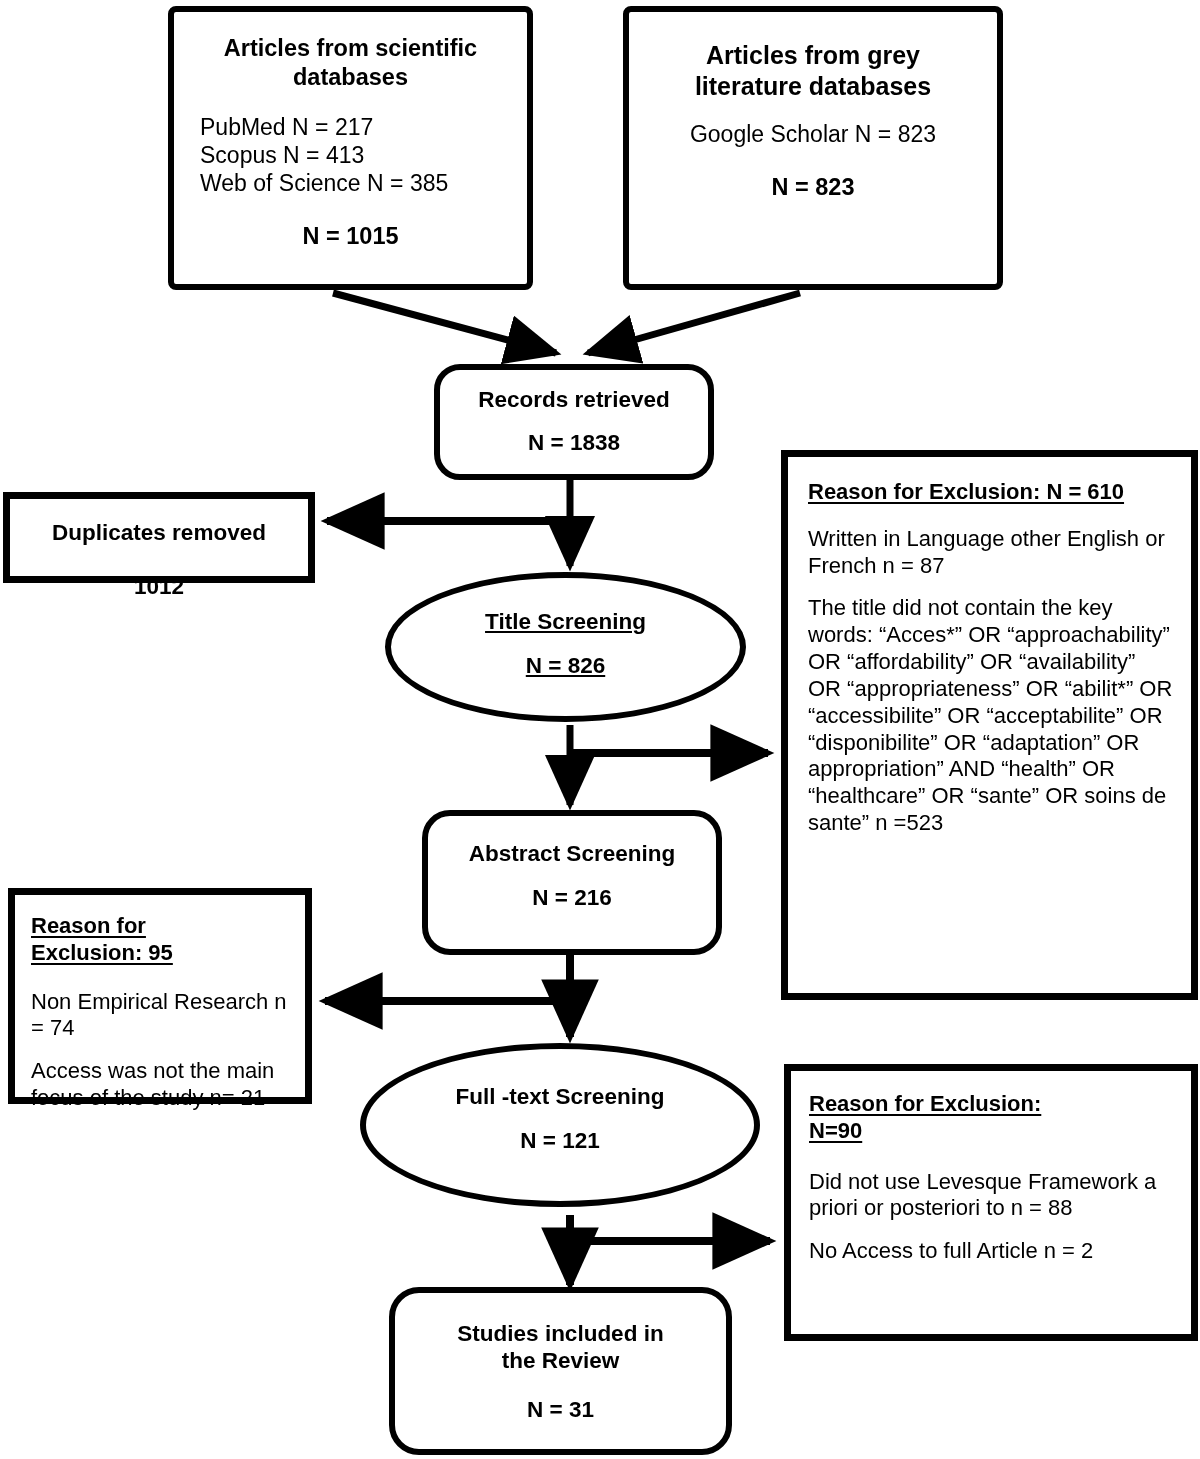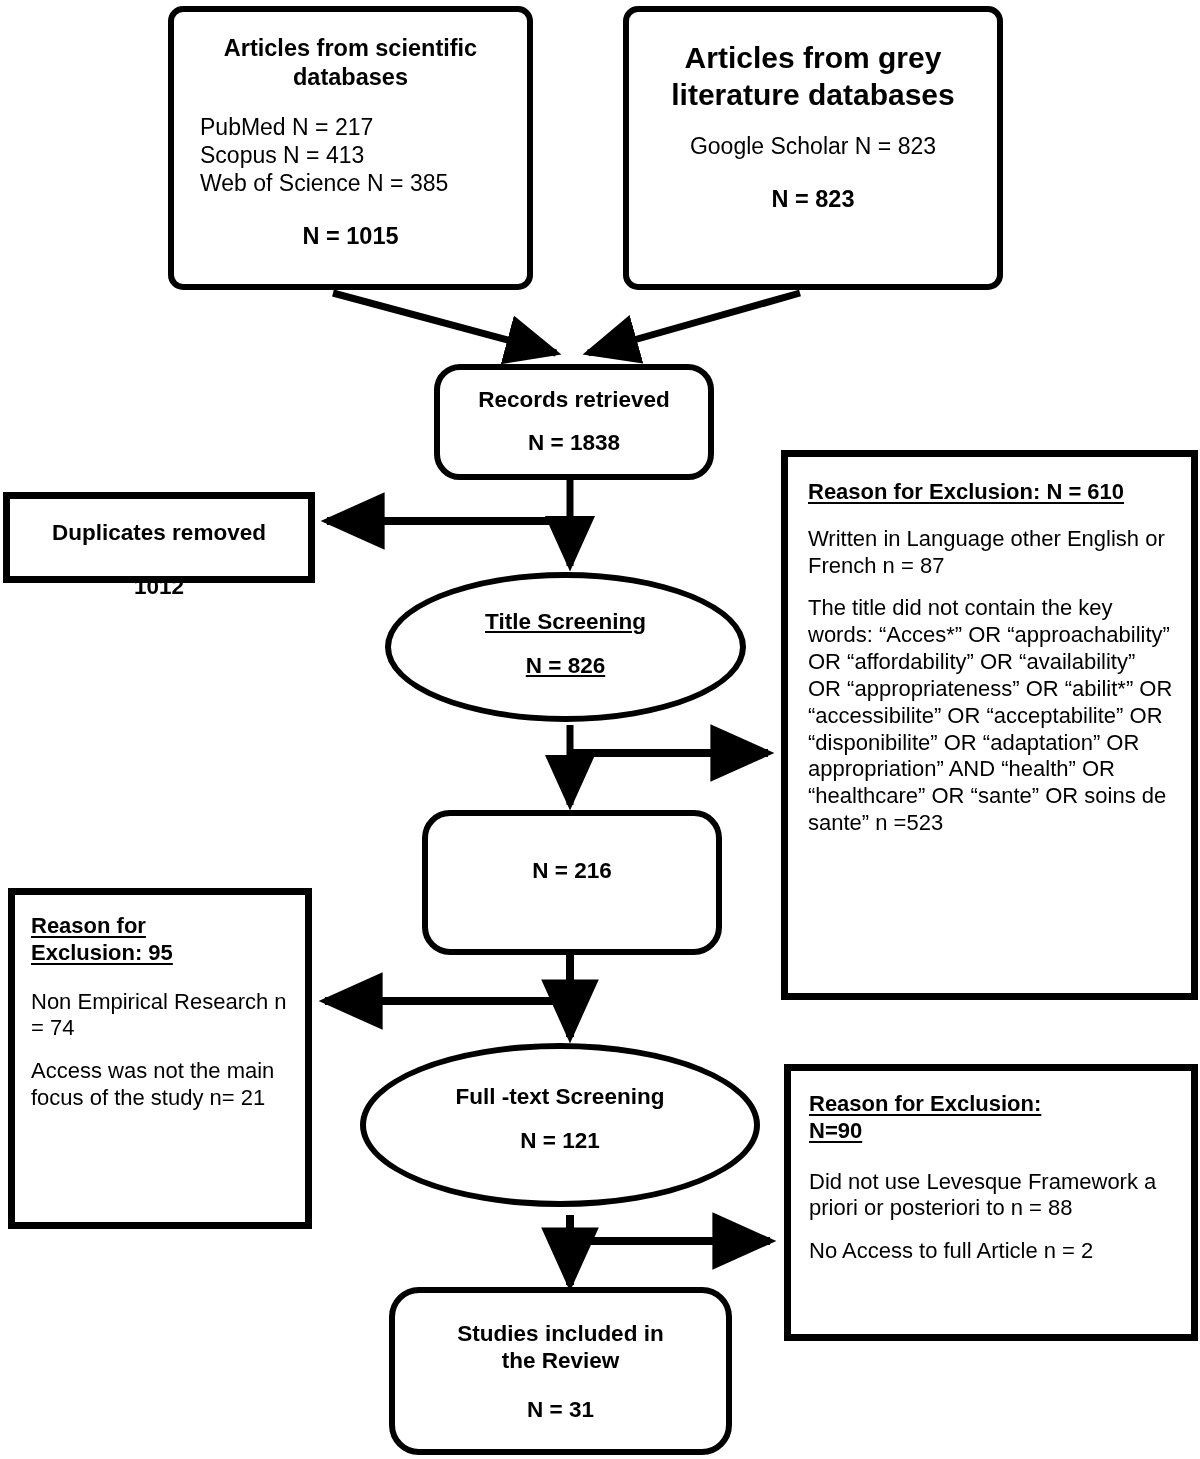--- a/index.html
+++ b/index.html
@@ -20,21 +20,21 @@
     position:absolute;
     box-sizing:border-box;
     background:#ffffff;
     display:flex;
     flex-direction:column;
     align-items:center;
     justify-content:flex-start;
   }
   .rounded{
     border:6px solid #000;
-    border-radius:15px;
+    border-radius:8px;
   }
   .rect{
     border:7px solid #000;
     border-radius:0;
   }
   .ellipse{
     border:6px solid #000;
     border-radius:50%;
   }
   .ttl{
@@ -108,21 +108,21 @@
     <div class="ttl" style="font-size:23.5px;width:100%;">Articles from scientific databases</div>
     <div class="body-lines" style="font-size:23px;width:100%;margin-top:22px;">
       <div>PubMed N = 217</div>
       <div>Scopus N = 413</div>
       <div>Web of Science N = 385</div>
     </div>
     <div class="tot" style="font-size:23.5px;width:100%;margin-top:26px;">N = 1015</div>
   </div>
 
   <div class="node rounded" style="left:623px;top:6px;width:380px;height:284px;padding:28px 30px 0 30px;">
-    <div class="ttl" style="font-size:30px;width:100%;">Articles from grey literature databases</div>
+    <div class="ttl" style="font-size:25px;width:100%;">Articles from grey literature databases</div>
     <div class="ctr" style="font-size:23px;width:100%;margin-top:20px;">Google Scholar N = 823</div>
     <div class="tot" style="font-size:23.5px;width:100%;margin-top:26px;">N = 823</div>
   </div>
 
   <div class="node rounded" style="left:434px;top:364px;width:280px;height:116px;padding:16px 14px 0 14px;border-radius:26px;">
     <div class="ttl" style="font-size:22.5px;width:100%;">Records retrieved</div>
     <div class="tot" style="font-size:22.5px;width:100%;margin-top:17px;">N = 1838</div>
   </div>
 
   <div class="node rect" style="left:3px;top:492px;width:312px;height:91px;padding:20px 14px 0 14px;">
@@ -137,24 +137,25 @@
 
   <div class="node rect" style="left:781px;top:450px;width:417px;height:550px;padding:22px 18px 12px 20px;align-items:flex-start;">
     <div class="hdr-ul" style="font-size:22px;width:100%;">Reason for Exclusion: N = 610</div>
     <div class="body-lines" style="font-size:22px;width:100%;margin-top:20px;">
       <p class="para">Written in Language other English or French n = 87</p>
       <p class="para">The title did not contain the key words: “Acces*” OR “approachability” OR “affordability” OR “availability” OR “appropriateness” OR “abilit*” OR “accessibilite”  OR “acceptabilite” OR “disponibilite” OR “adaptation” OR appropriation” AND  “health” OR “healthcare” OR “sante” OR soins de sante”  n =523</p>
     </div>
   </div>
 
   <div class="node rounded" style="left:422px;top:810px;width:300px;height:145px;padding:24px 14px 0 14px;border-radius:28px;">
+    <div class="ttl" style="font-size:22.5px;width:100%;">Abstract Screening</div>
     <div class="tot" style="font-size:22.5px;width:100%;margin-top:18px;">N = 216</div>
   </div>
 
-  <div class="node rect" style="left:8px;top:888px;width:304px;height:341px;padding:18px 14px 0 16px;align-items:flex-start;">
+  <div class="node rect" style="left:8px;top:888px;width:304px;height:216px;padding:18px 14px 0 16px;align-items:flex-start;">
     <div class="hdr-ul" style="font-size:22px;width:100%;">
       <span>Reason for</span><br>
       <span>Exclusion: 95</span>
     </div>
     <div class="body-lines" style="font-size:22px;width:100%;margin-top:22px;">
       <p class="para">Non Empirical Research  n = 74</p>
       <p class="para">Access was not the main focus of the study n= 21</p>
     </div>
   </div>
 

